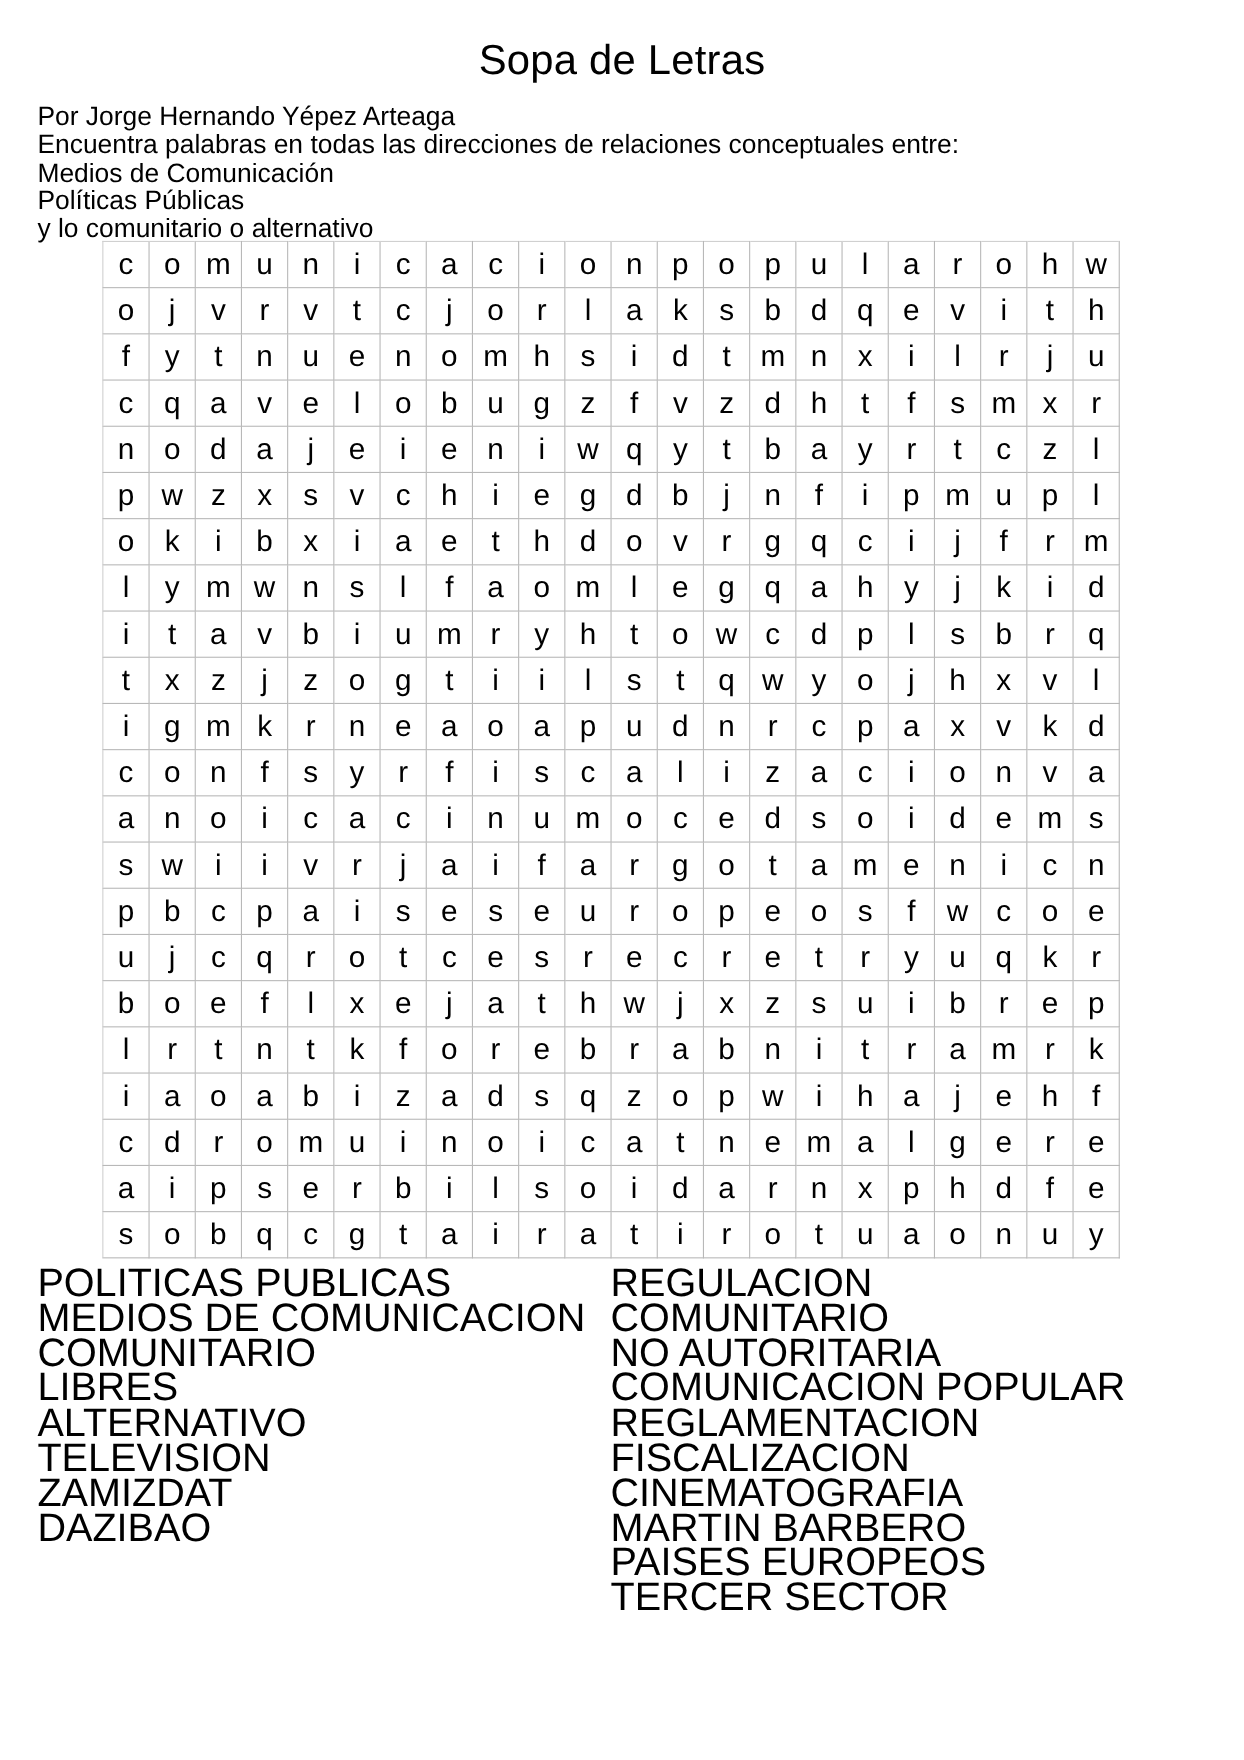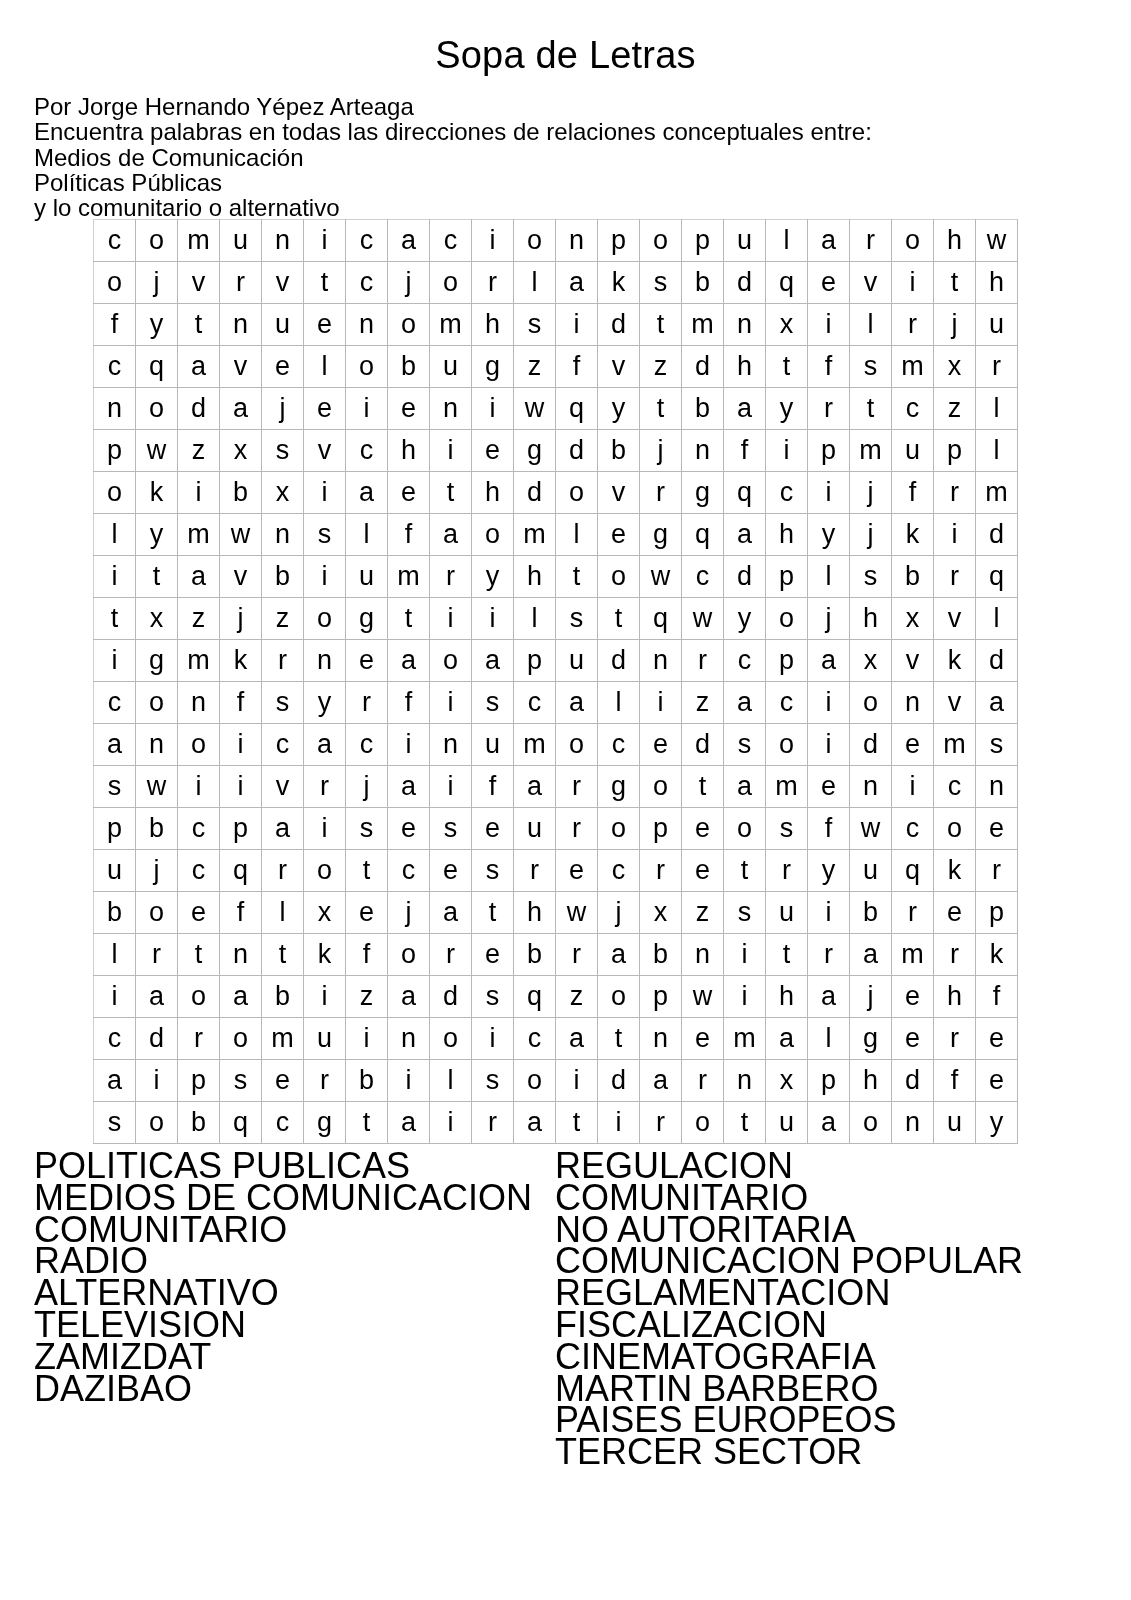--- a/index.html
+++ b/index.html
@@ -562,21 +562,21 @@
         <td>u</td>
         <td>y</td>
       </tr>
     </tbody>
 </table>
 
 <div class="words left" id="words-left">
     <div>POLITICAS PUBLICAS</div>
     <div>MEDIOS DE COMUNICACION</div>
     <div>COMUNITARIO</div>
-    <div>RADIO</div>
+    <div>LIBRES</div>
     <div>ALTERNATIVO</div>
     <div>TELEVISION</div>
     <div>ZAMIZDAT</div>
     <div>DAZIBAO</div>
   </div>
 <div class="words right" id="words-right">
     <div>REGULACION</div>
     <div>COMUNITARIO</div>
     <div>NO AUTORITARIA</div>
     <div>COMUNICACION POPULAR</div>

